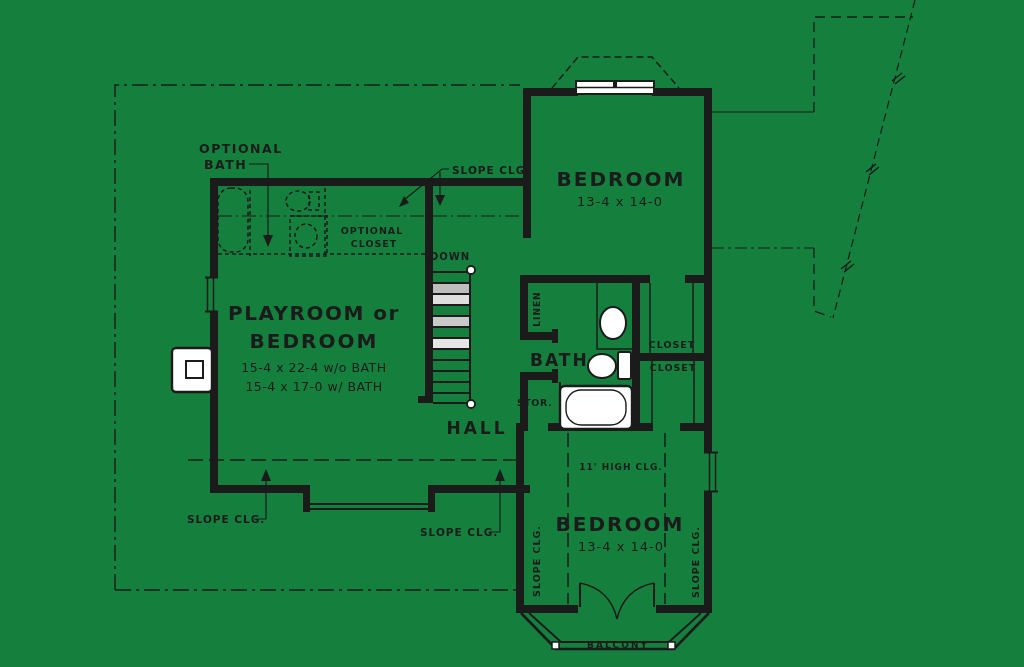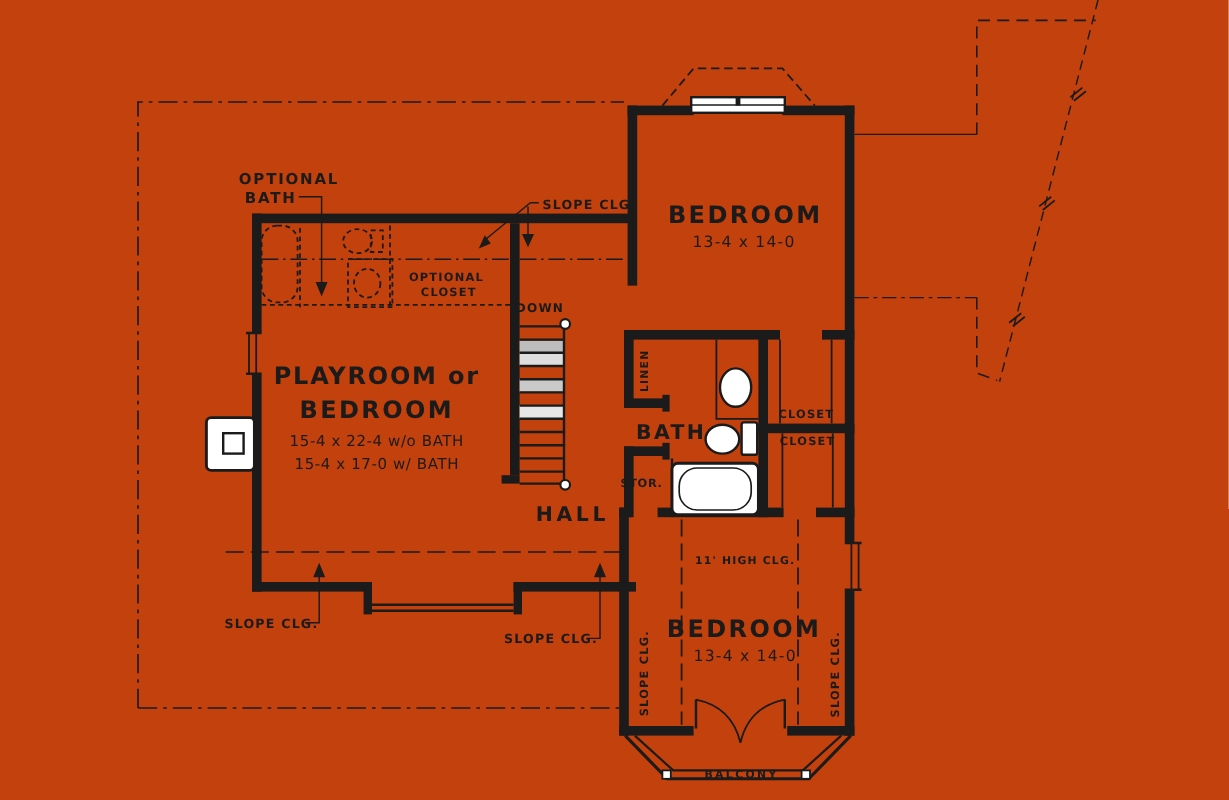--- a/index.html
+++ b/index.html
@@ -1,17 +1,17 @@
 <!DOCTYPE html>
 <html><head>
 <meta charset="utf-8">
 <style>
   html,body{margin:0;padding:0;background:#ffffff;}
   #screenshot{
-    position:relative;width:1024px;height:667px;background:#c2410c;overflow:hidden;
+    position:relative;width:1024px;height:667px;background:#15803d;overflow:hidden;
     font-family:"DejaVu Sans","Liberation Sans",sans-serif;
   }
   svg text{fill:#1b1b1b;}
   .room-name{font-size:20px;font-weight:bold;letter-spacing:2px;}
   .room-dims{font-size:13px;letter-spacing:1px;}
   .room-dims-sm{font-size:12.5px;letter-spacing:.5px;}
   .lbl{font-size:10.5px;font-weight:bold;letter-spacing:1px;}
   .lbl-sm{font-size:9.5px;font-weight:bold;letter-spacing:1px;}
   .lbl-xs{font-size:9px;font-weight:bold;letter-spacing:1px;}
   .hall{font-size:17px;font-weight:bold;letter-spacing:3px;}

